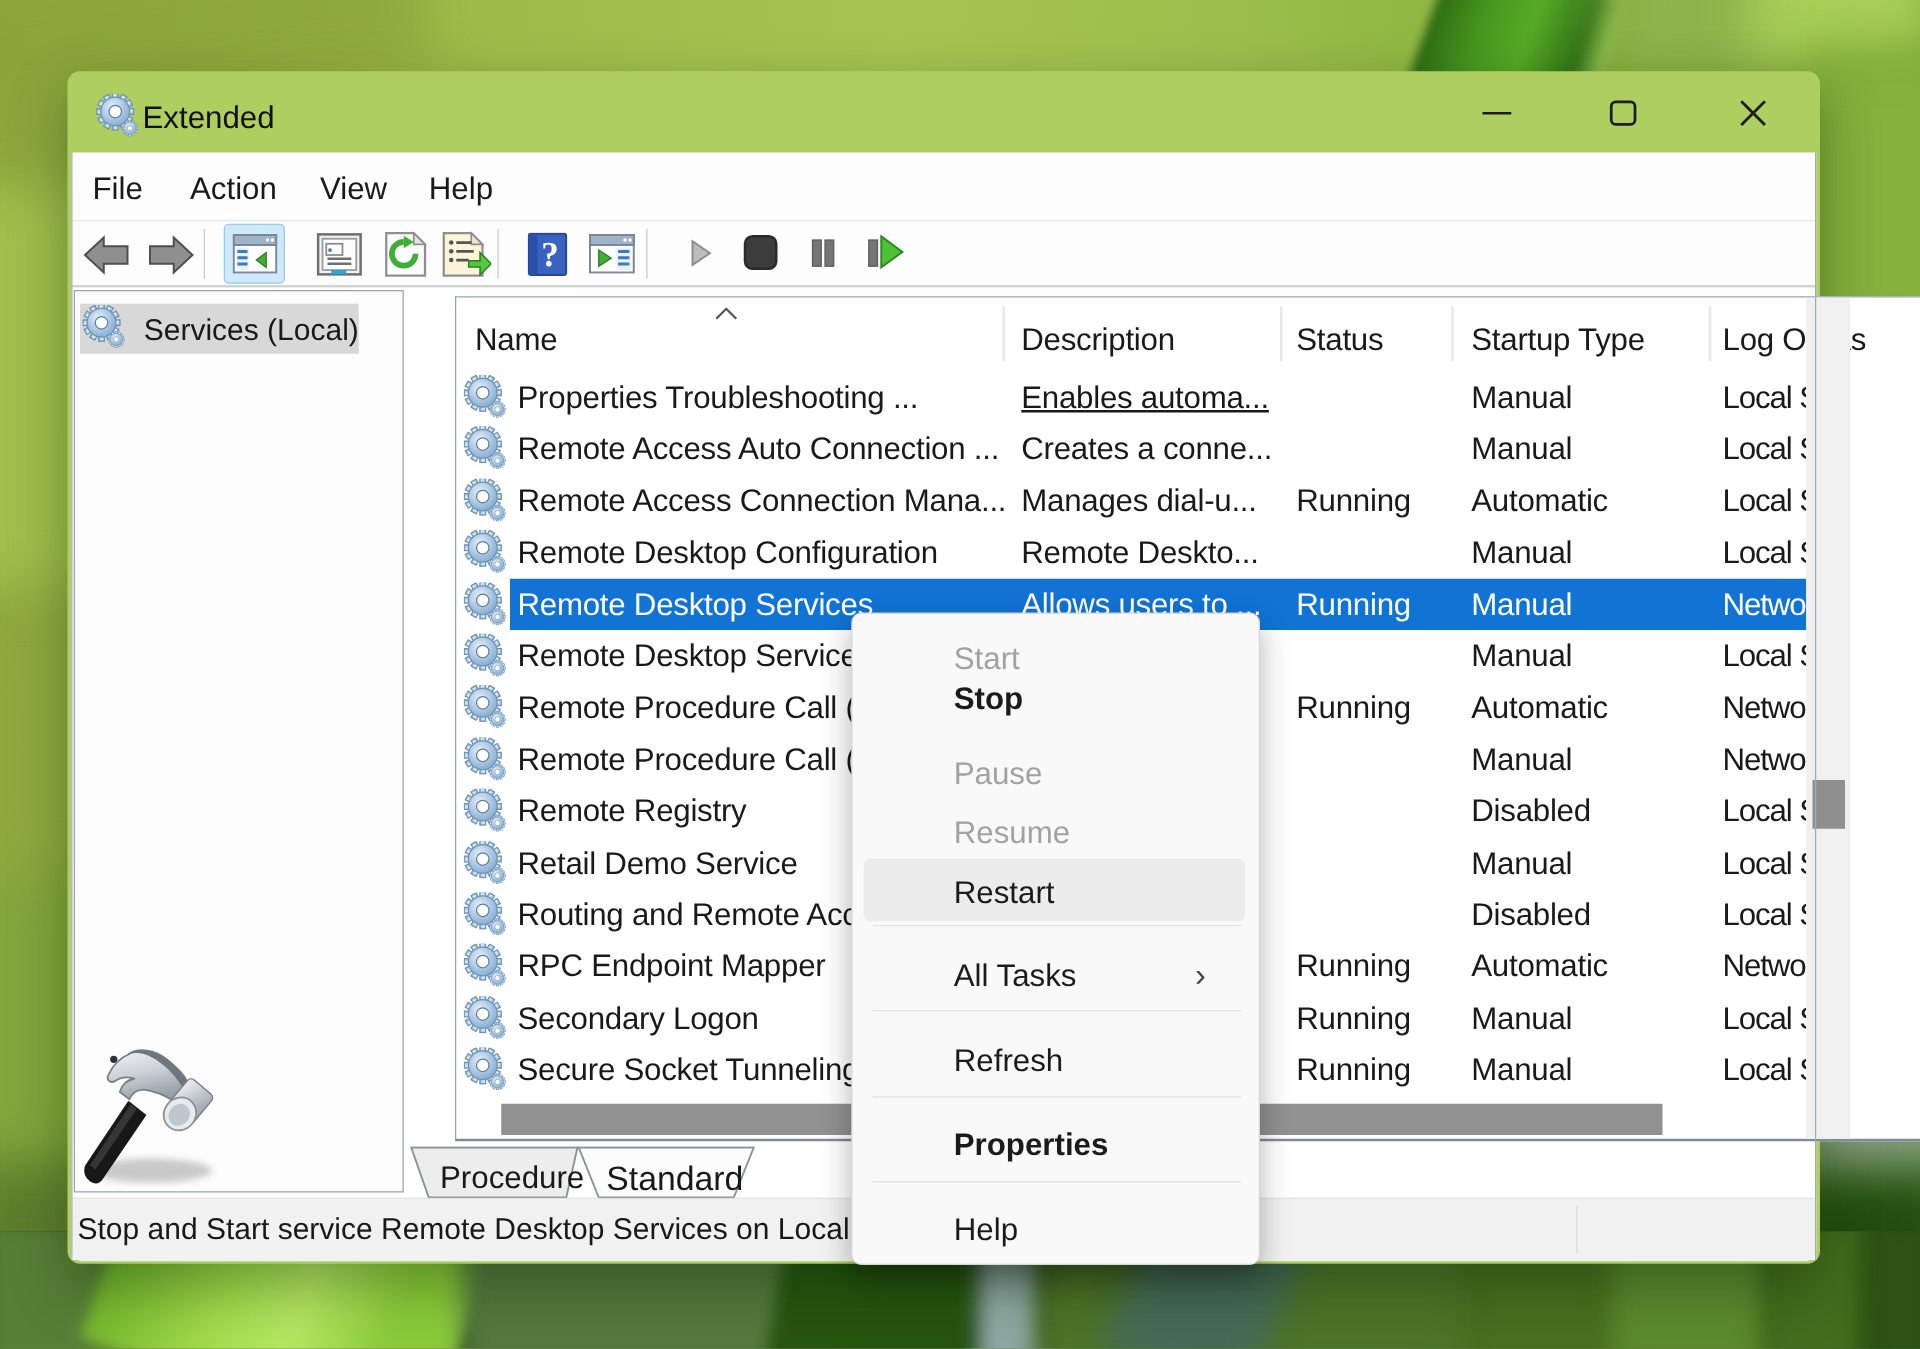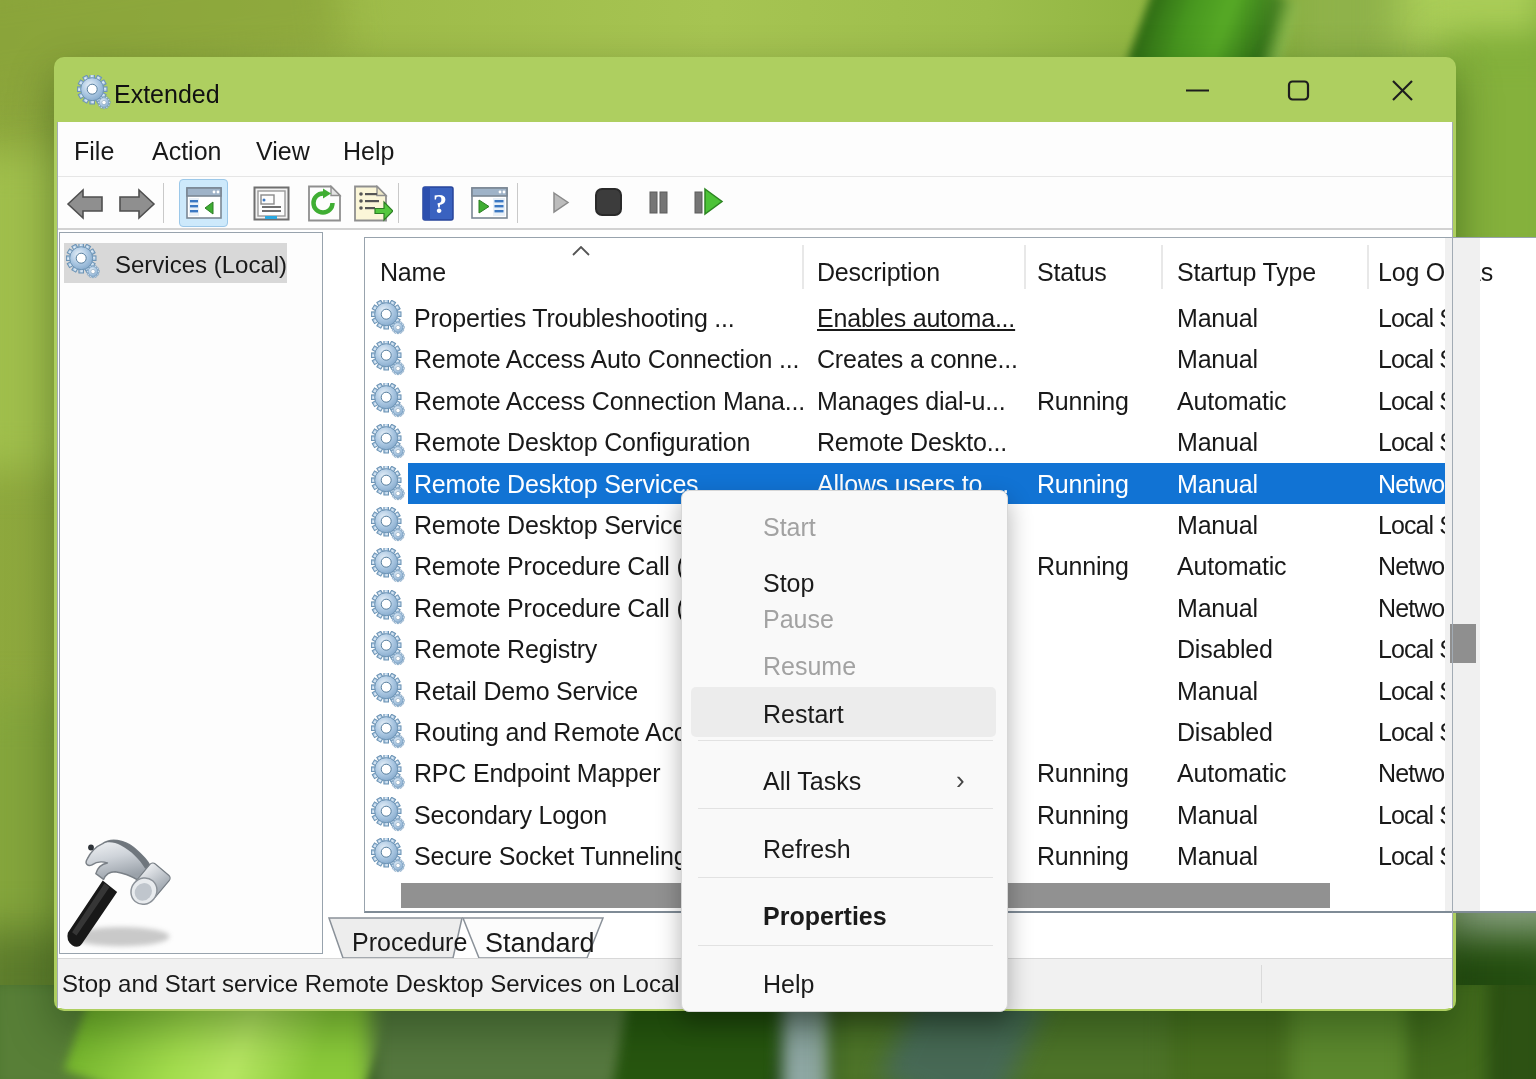--- a/index.html
+++ b/index.html
@@ -370,21 +370,21 @@
  <div class="abs" style="left:3px;top:65px;width:1396px;height:886px;border-left:1px solid #a2abb4;border-right:1px solid #a2abb4;box-sizing:border-box;pointer-events:none;z-index:40;"></div>
  <div id="statusbar">
    <div class="t" style="left:5px;top:13px;font-size:24px;">Stop and Start service Remote Desktop Services on Local Computer</div>
    <div class="abs" style="left:1204px;top:6px;width:1px;height:38px;background:#dadada;"></div>
  </div>
 </div>
 
 <div id="ctx">
  <div class="abs" style="left:9px;top:196px;width:305px;height:50px;background:#ececec;border-radius:5px;"></div>
  <div class="mi dis" style="top:24px;">Start</div>
- <div class="mi" style="top:80px;">Stop</div>
+ <div class="mi" style="top:56px;font-weight:bold;">Stop</div>
  <div class="mi dis" style="top:116px;">Pause</div>
  <div class="mi dis" style="top:163px;">Resume</div>
  <div class="mi" style="top:211px;">Restart</div>
  <div class="sep" style="top:249px;"></div>
  <div class="mi" style="top:278px;">All Tasks</div>
  <div class="mi" style="left:274px;top:276px;font-size:26px;color:#444;">›</div>
  <div class="sep" style="top:317px;"></div>
  <div class="mi" style="top:346px;">Refresh</div>
  <div class="sep" style="top:386px;"></div>
  <div class="mi" style="top:413px;font-weight:bold;">Properties</div>

